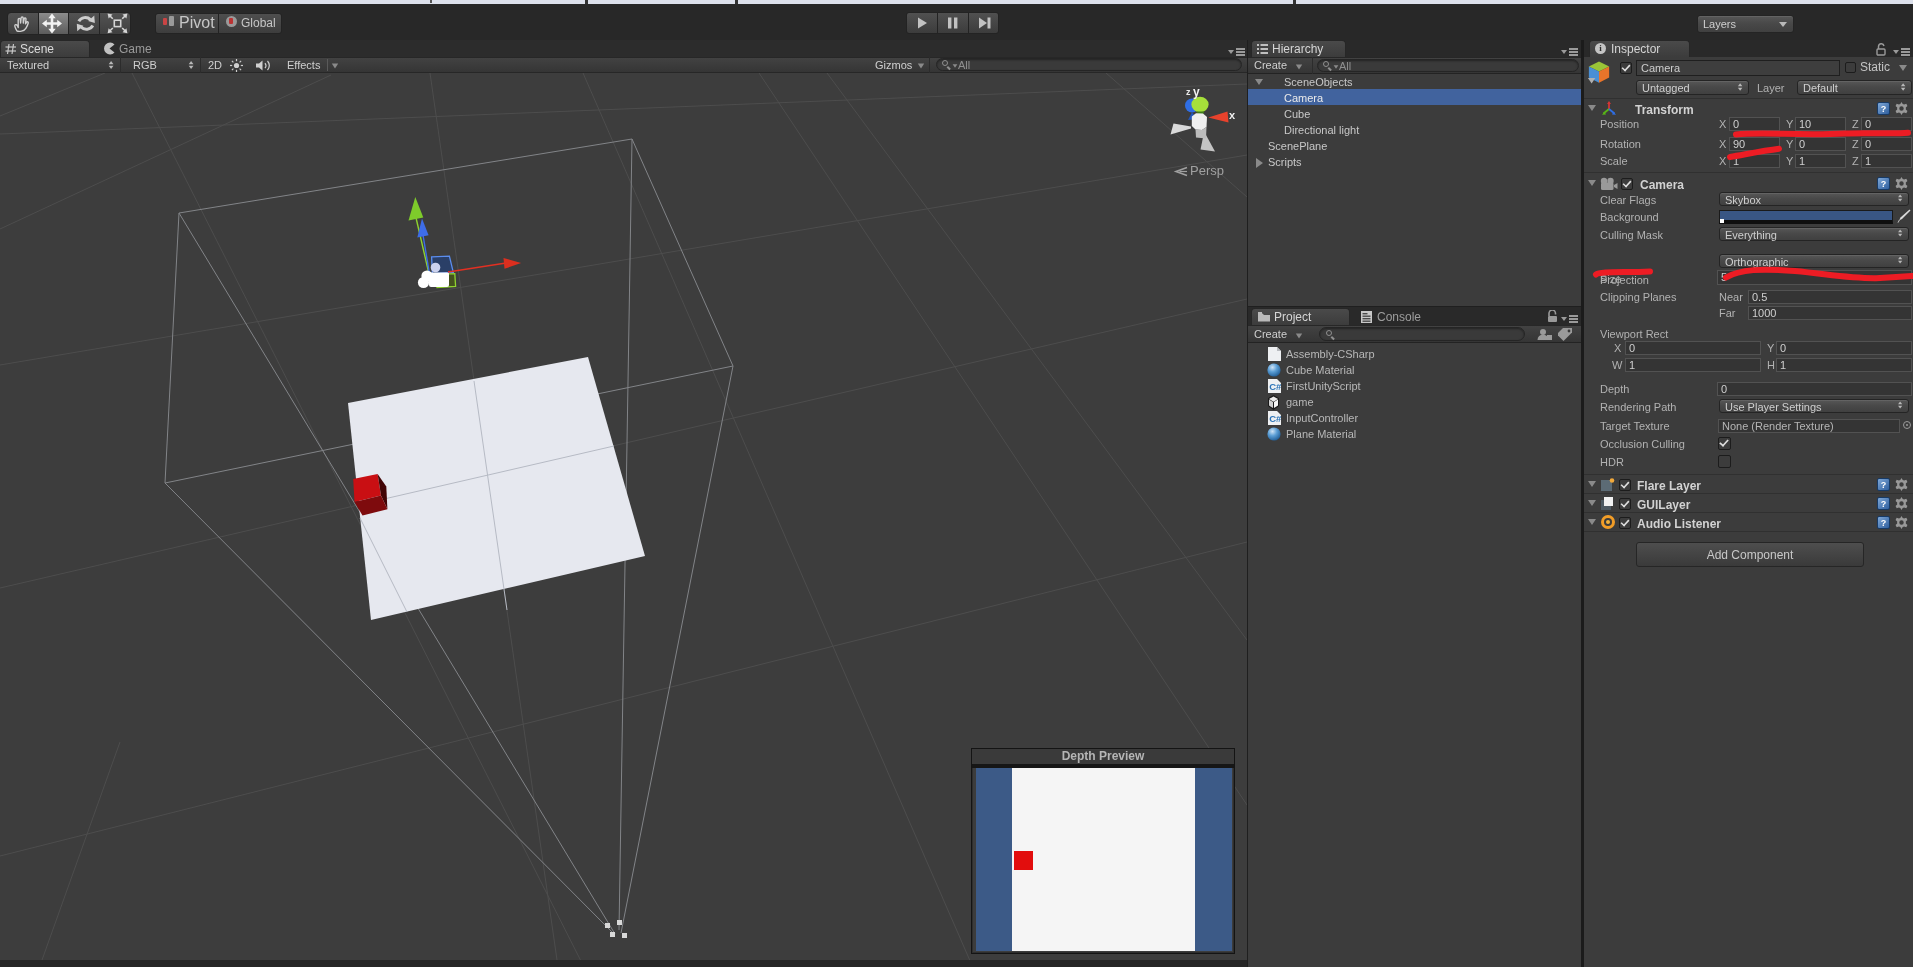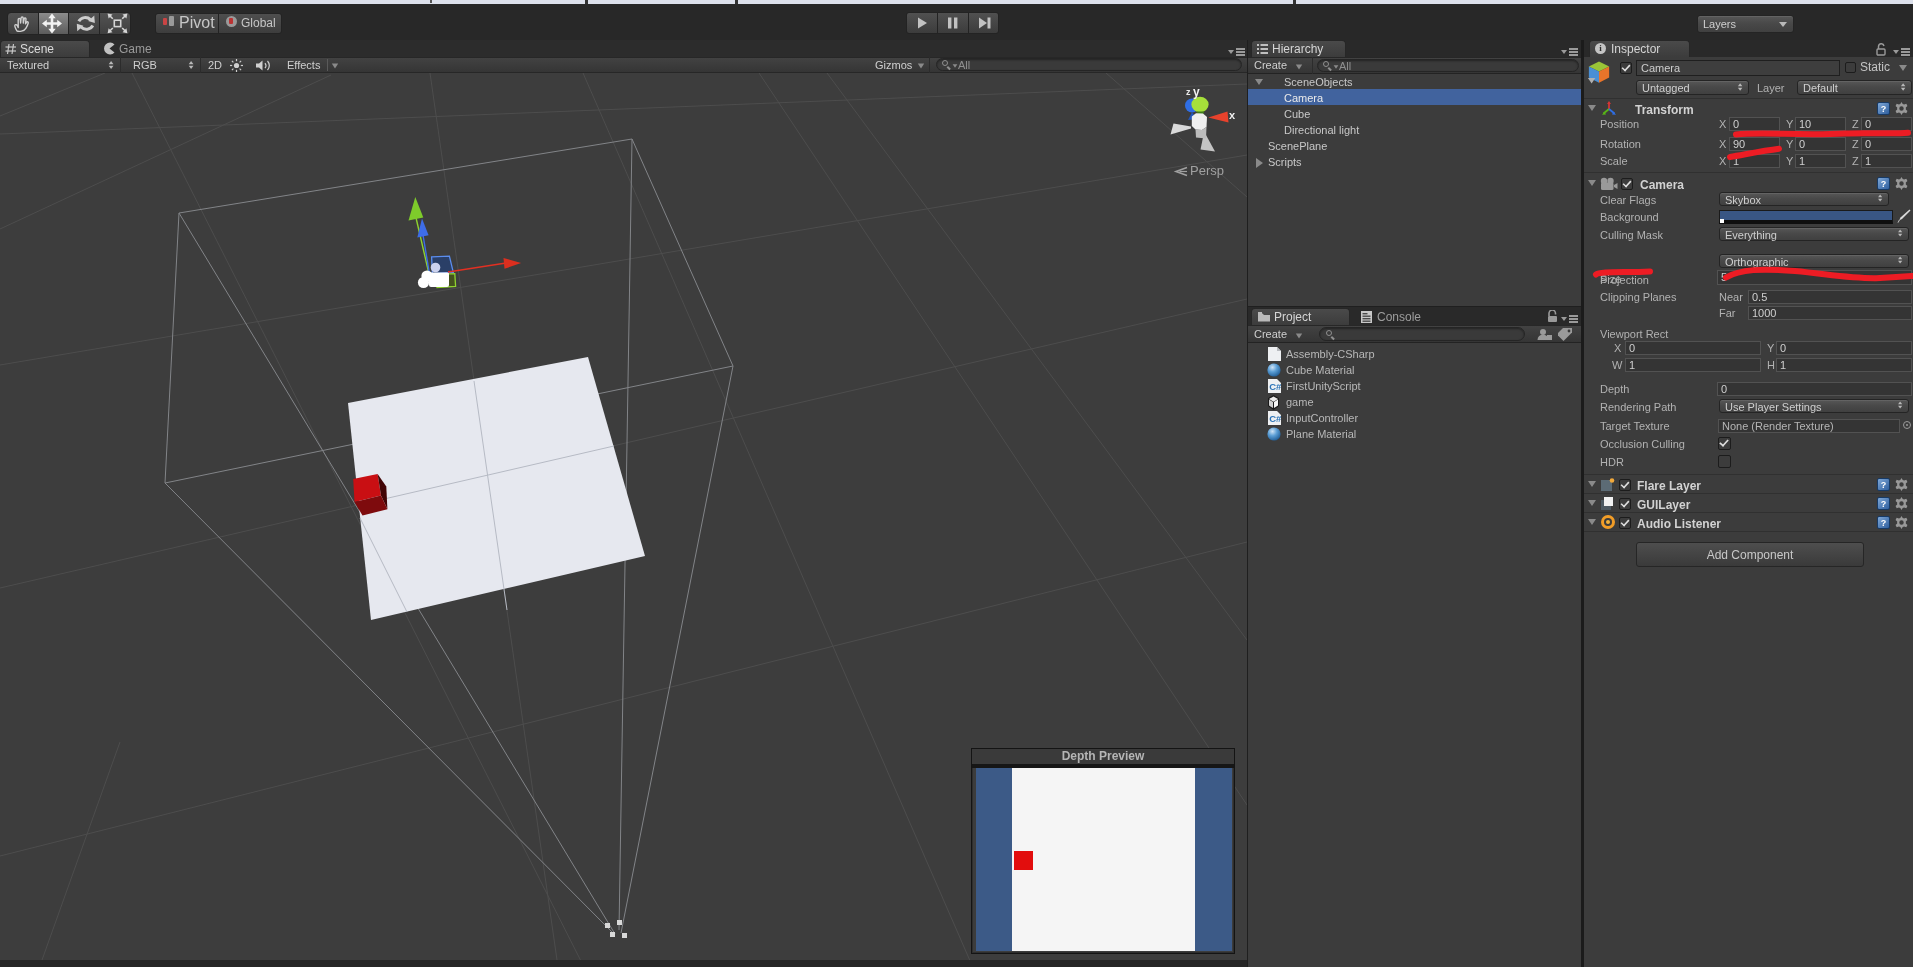--- a/index.html
+++ b/index.html
@@ -445,21 +445,21 @@
       </g>
     </svg>
 <div class="abs cb" style="left:1621px;top:178px;width:12px;height:12px;"></div>
 <div class="check" style="left:1622px;top:180px;transform:rotate(-48deg) scale(0.8);"></div>
 <div class="comphead" style="left:1640px;top:178px;">Camera</div>
 <div class="bookico" style="left:1877px;top:177px;">?</div>
 <svg class="gearico" style="left:1895px;top:177px;" viewBox="0 0 14 14">
       <path d="M7 0 L8.3 2.2 A5 5 0 0 1 9.8 2.8 L12.2 2 L13.4 4.2 L11.6 5.9 A5 5 0 0 1 11.6 8.1 L13.4 9.8 L12.2 12 L9.8 11.2 A5 5 0 0 1 8.3 11.8 L7 14 L5.7 11.8 A5 5 0 0 1 4.2 11.2 L1.8 12 L0.6 9.8 L2.4 8.1 A5 5 0 0 1 2.4 5.9 L0.6 4.2 L1.8 2 L4.2 2.8 A5 5 0 0 1 5.7 2.2 Z M7 4.6 A2.4 2.4 0 1 0 7 9.4 A2.4 2.4 0 1 0 7 4.6" fill="#999" fill-rule="evenodd"></path>
     </svg>
 <div class="abs lbl" style="left:1600px;top:194px;">Clear Flags</div>
-<div class="abs dd" style="left:1719px;top:192px;width:170px;height:14px;">Skybox<span class="updown" style="transform:scale(0.7);top:0px;"></span></div>
+<div class="abs dd" style="left:1719px;top:192px;width:190px;height:14px;">Skybox<span class="updown" style="transform:scale(0.7);top:0px;"></span></div>
 <div class="abs lbl" style="left:1600px;top:211px;">Background</div>
 <div class="abs" style="left:1719px;top:210px;width:174px;height:14px;background:#395684;border:1px solid #1a1a1a;border-bottom:4px solid #0e0e0e;"></div>
 <div class="abs" style="left:1720px;top:219px;width:4px;height:4px;background:#fff;"></div>
 <svg class="abs" style="left:1897px;top:208px;" width="14" height="16" viewBox="0 0 14 16">
       <path d="M12.5 1.5 L13.5 2.5 L5 11 L3 12 L2.5 11.5 L3.5 9.5 Z" fill="#d9d9d9"></path>
       <path d="M2.8 12.2 L1 15 L0.6 14.6 L2.2 11.6 Z" fill="#d9d9d9"></path>
     </svg>
 <div class="abs lbl" style="left:1600px;top:229px;">Culling Mask</div>
 <div class="abs dd" style="left:1719px;top:227px;width:190px;height:14px;">Everything<span class="updown" style="transform:scale(0.7);top:0px;"></span></div>
 <div class="abs lbl" style="left:1600px;top:256px;margin-top:18px;">Projection</div>

